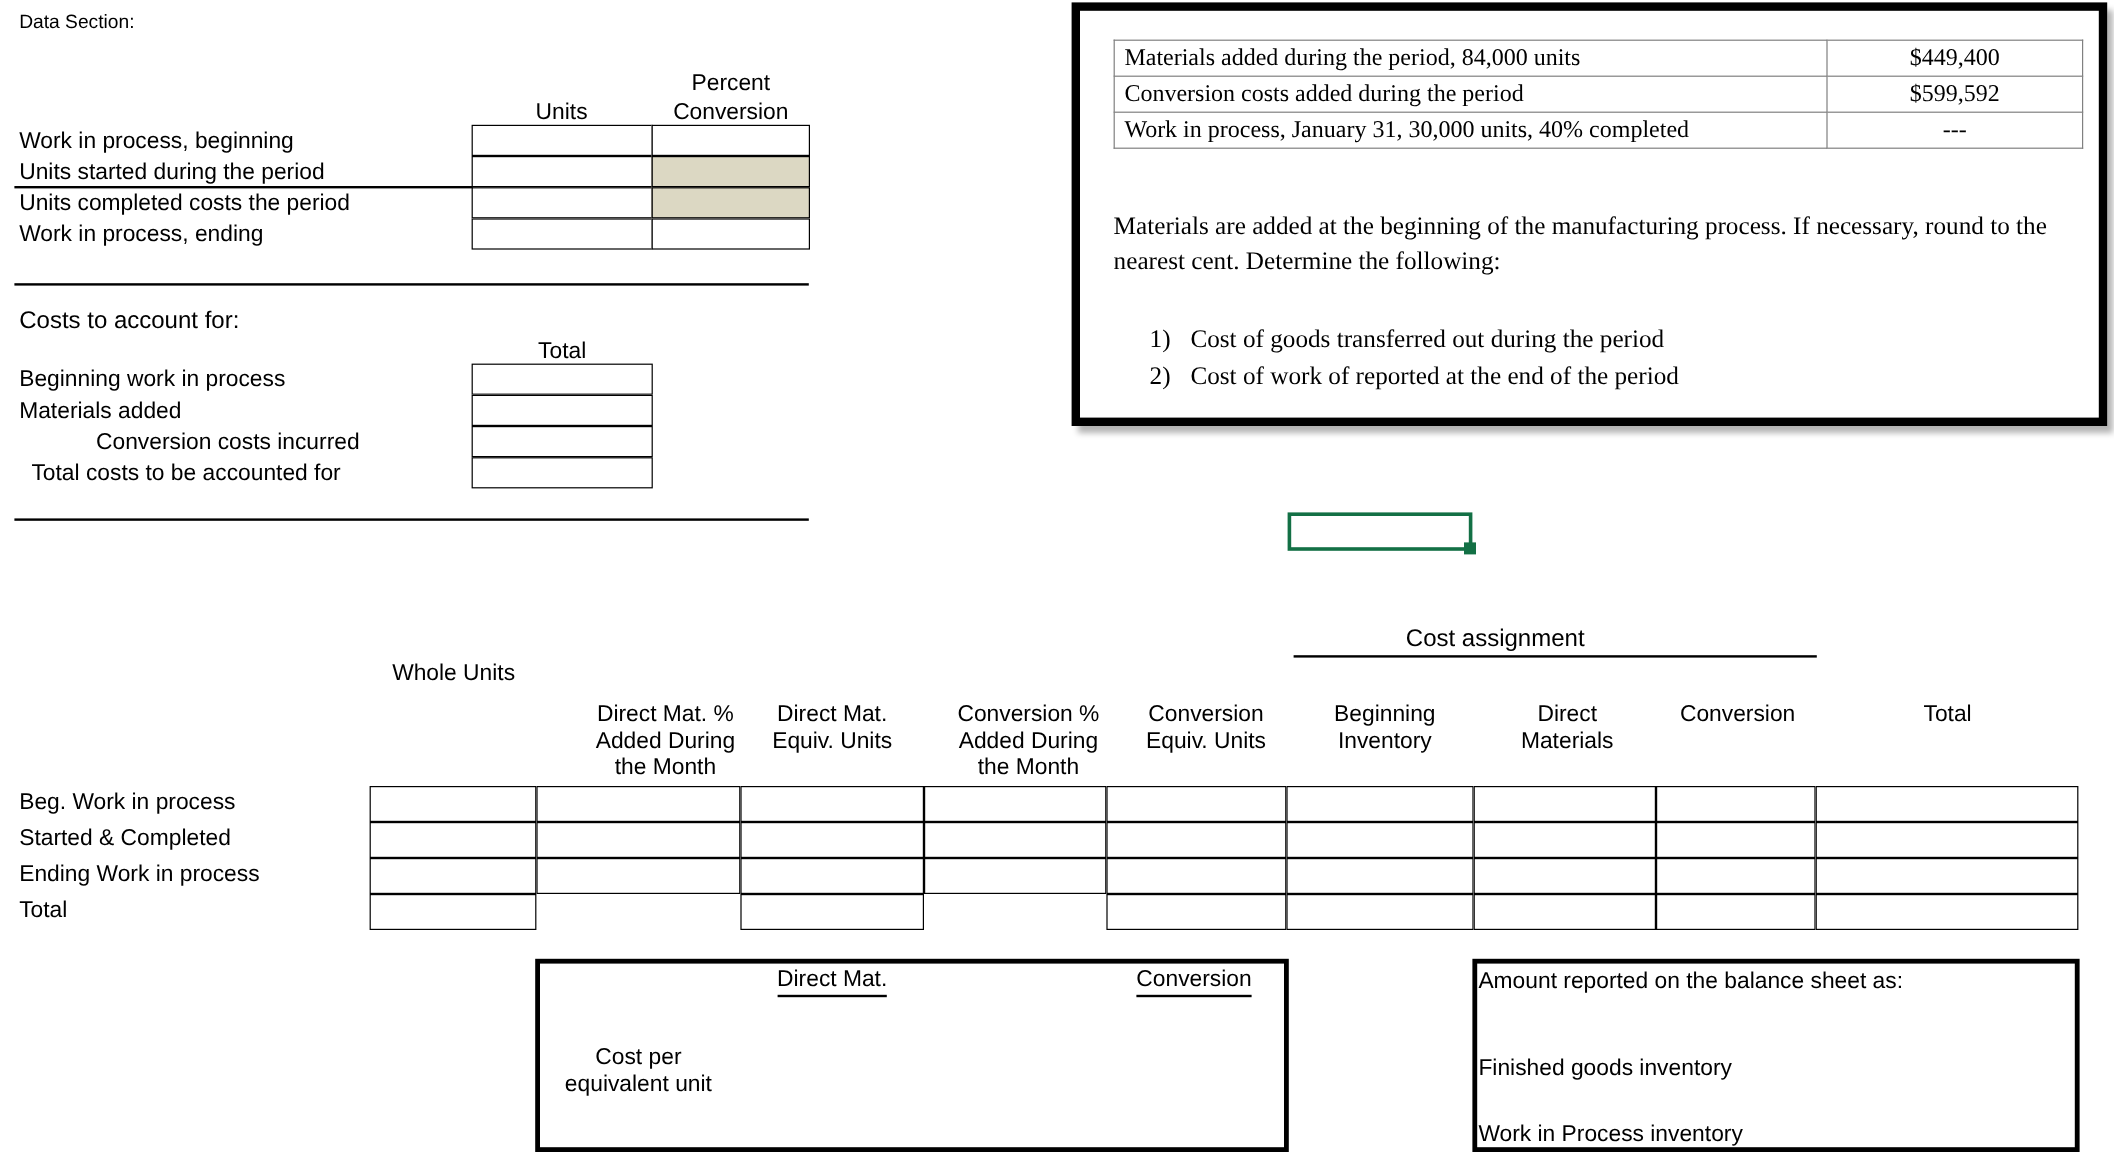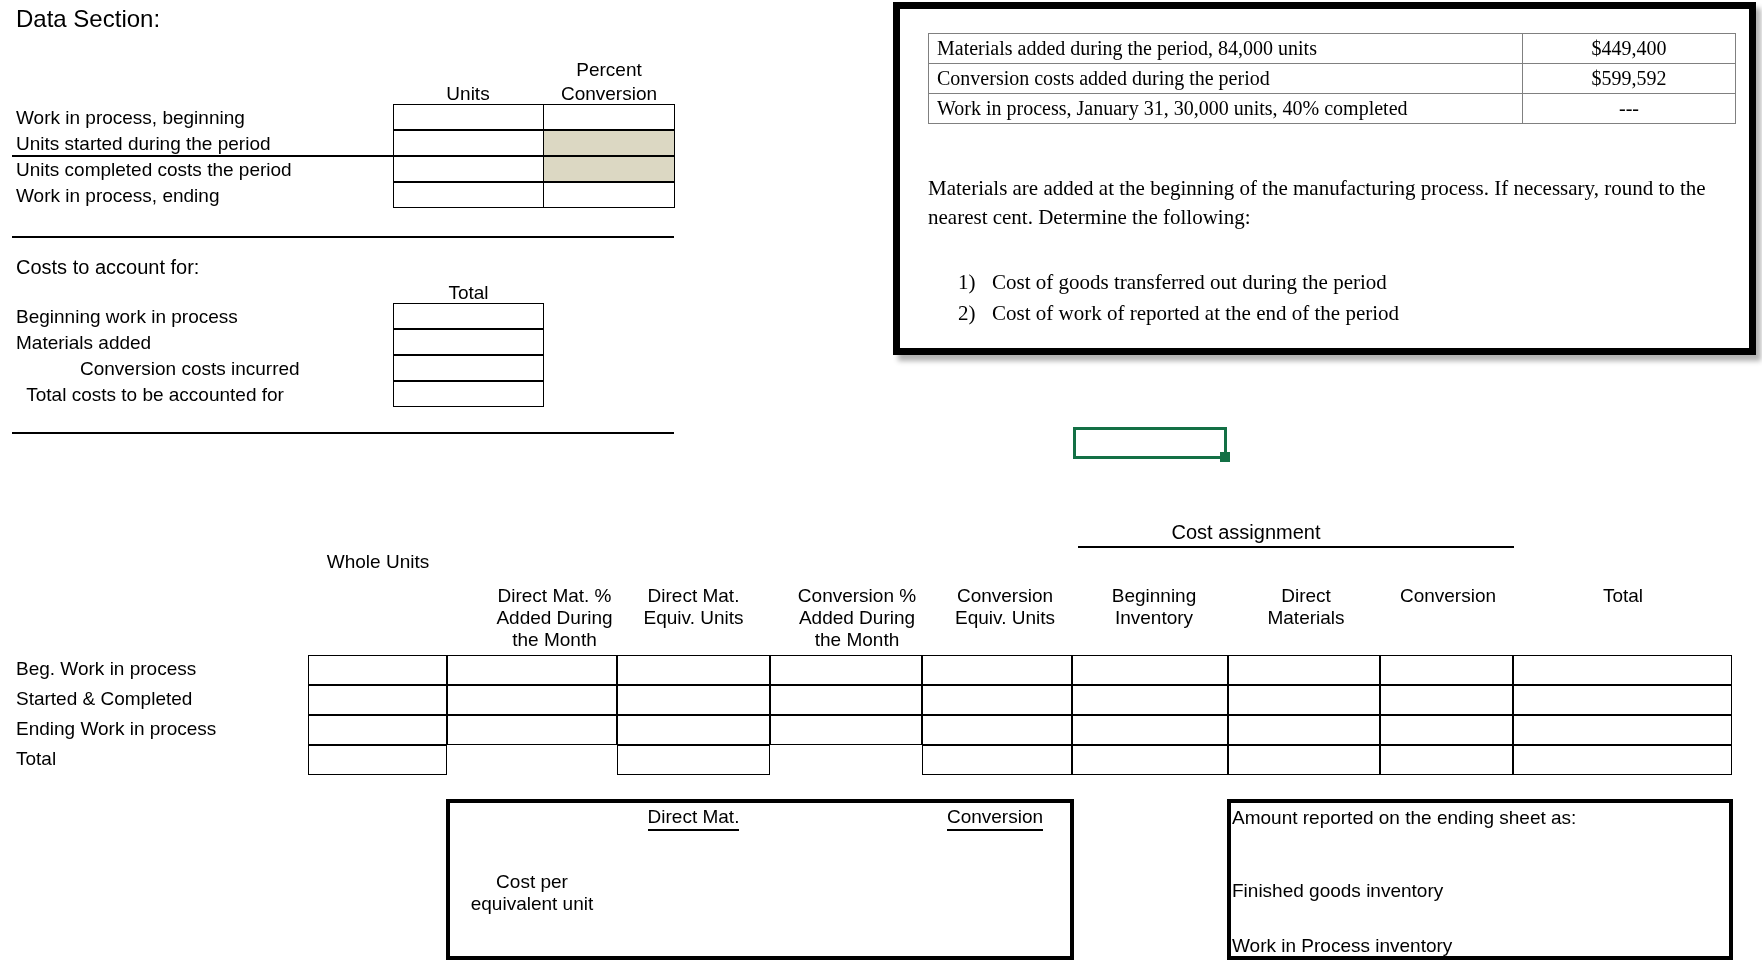--- a/index.html
+++ b/index.html
@@ -101,21 +101,21 @@
   }
   .underlined-head {
     border-bottom: 2.6px solid #000;
     padding-bottom: 1px;
     display: inline-block;
   }
 </style>
 </head>
 <body>
 
-<div class="abs lbl" style="left:16px; top:8px; font-size:24px;">Data Section:</div>
+<div class="abs lbl" style="left:16px; top:8px; font-size:16px;">Data Section:</div>
 
 <div class="abs lbl ctr" style="left:393px; top:83px; width:150px;">Units</div>
 <div class="abs lbl ctr" style="left:543px; top:59px; width:132px;">Percent</div>
 <div class="abs lbl ctr" style="left:543px; top:83px; width:132px;">Conversion</div>
 
 <div class="abs lbl" style="left:16px; top:107px;">Work in process, beginning</div>
 <div class="abs lbl" style="left:16px; top:133px;">Units started during the period</div>
 <div class="abs lbl" style="left:16px; top:159px;">Units completed costs the period</div>
 <div class="abs lbl" style="left:16px; top:185px;">Work in process, ending</div>
 
@@ -283,15 +283,15 @@
   <span class="underlined-head">Conversion</span>
 </div>
 <div class="abs lbl ctr" style="left:447px; top:871px; width:170px;">
   <div>Cost per</div>
   <div>equivalent unit</div>
 </div>
 <div class="abs lbl ctr" style="left:617px; top:871px; width:153px;"></div>
 <div class="abs lbl ctr" style="left:918px; top:871px; width:154px;"></div>
 
 <div class="abs heavybox" style="left:1227px; top:799px; width:506px; height:161px;"></div>
-<div class="abs lbl" style="left:1232px; top:807px; font-size:19px;">Amount reported on the ending sheet as:</div>
+<div class="abs lbl" style="left:1232px; top:807px; font-size:19px;">Amount reported on the balance sheet as:</div>
 <div class="abs lbl" style="left:1232px; top:880px;">Finished goods inventory</div>
 <div class="abs lbl" style="left:1232px; top:935px;">Work in Process inventory</div>
 
 </body></html>

